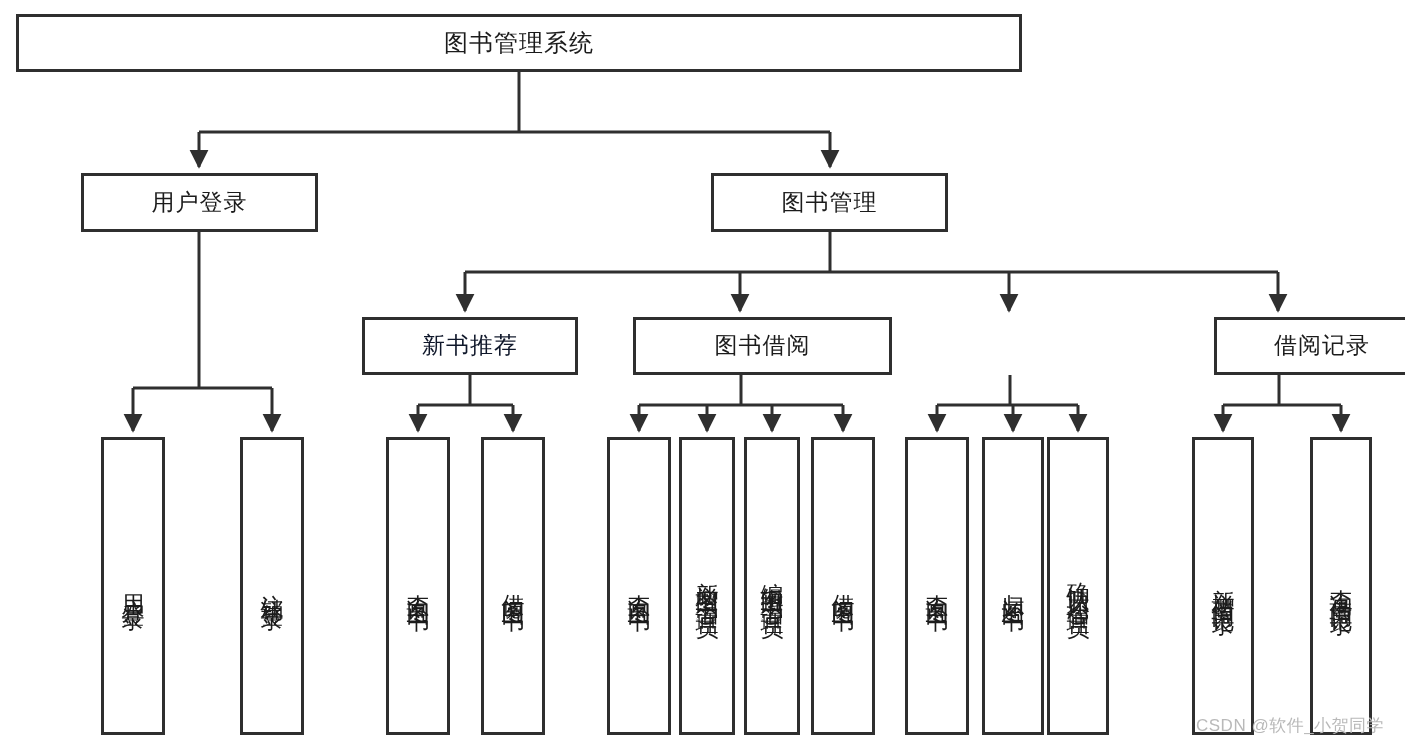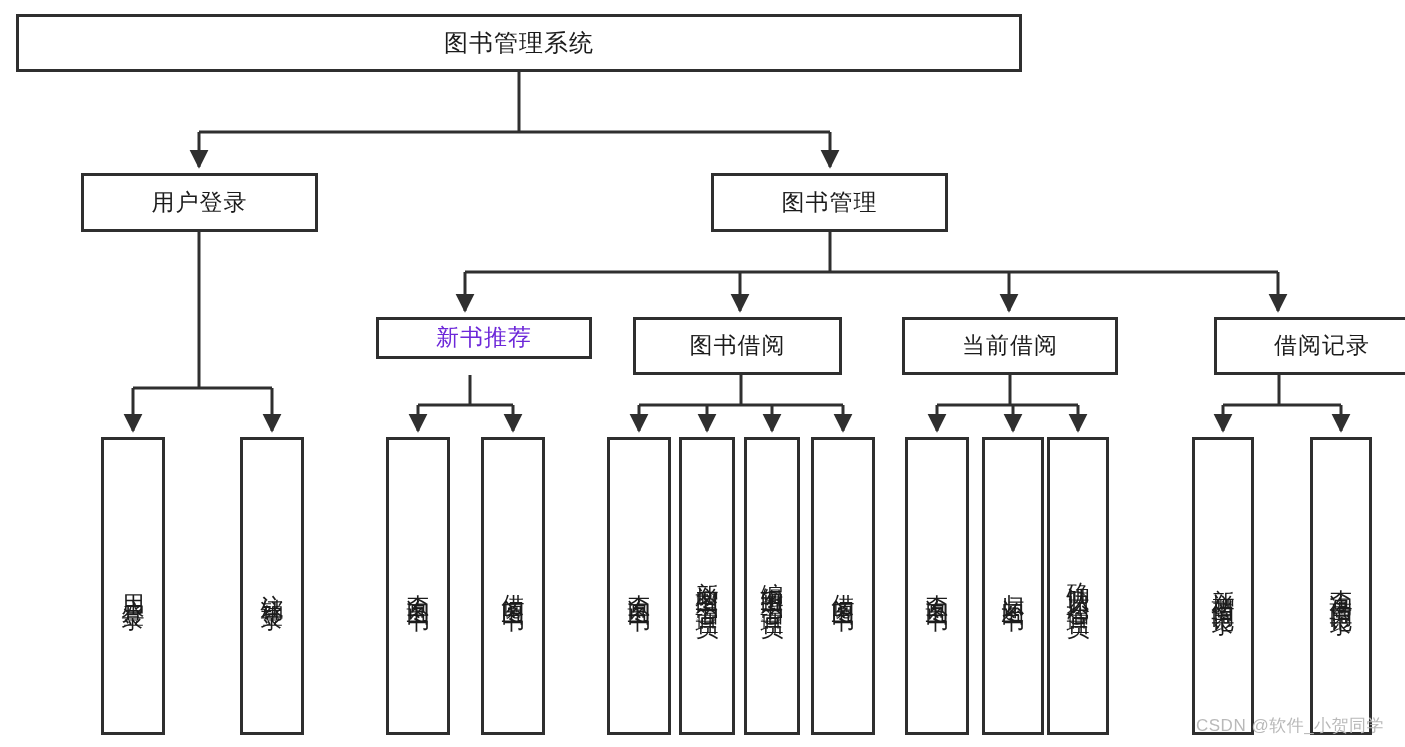--- a/index.html
+++ b/index.html
@@ -121,28 +121,25 @@
     <span>图书管理系统</span>
   </div>
 
   <div class="node horiz" style="left: 81px; top: 173px; width: 237px; height: 59px; border-color: rgb(47, 47, 47); background: rgb(255, 255, 255); color: rgb(27, 27, 27);">
     <span>用户登录</span>
   </div>
   <div class="node horiz" style="left: 711px; top: 173px; width: 237px; height: 59px; border-color: rgb(47, 47, 47); background: rgb(255, 255, 255); color: rgb(27, 27, 27); align-items: center;">
     <span>图书管理</span>
   </div>
 
-  <div class="node horiz" style="left: 376px; top: 317px; width: 216px; height: 42px; border-color: rgb(47, 47, 47); background: rgb(255, 255, 255); color: #6d28d9;">
+  <div class="node horiz" style="left: 362px; top: 317px; width: 216px; height: 58px; border-color: rgb(47, 47, 47); background: rgb(255, 255, 255); color: #0f172a;">
     <span>新书推荐</span>
   </div>
-  <div class="node horiz" style="left: 633px; top: 317px; width: 209px; height: 58px; border-color: rgb(47, 47, 47); background: rgb(255, 255, 255); color: rgb(27, 27, 27);">
+  <div class="node horiz" style="left: 633px; top: 317px; width: 259px; height: 58px; border-color: rgb(47, 47, 47); background: rgb(255, 255, 255); color: rgb(27, 27, 27);">
     <span>图书借阅</span>
-  </div>
-  <div class="node horiz" style="left: 902px; top: 317px; width: 216px; height: 58px; border-color: rgb(47, 47, 47); background: rgb(255, 255, 255); color: rgb(27, 27, 27);">
-    <span>当前借阅</span>
   </div>
   <div class="node horiz" style="left: 1171px; top: 317px; width: 216px; height: 58px; border-color: rgb(47, 47, 47); background: rgb(255, 255, 255); color: rgb(27, 27, 27); margin-left: 43px;">
     <span>借阅记录</span>
   </div>
 
   <div class="node vert" style="left: 101px; top: 437px; width: 64px; height: 298px; border-color: rgb(47, 47, 47); background: rgb(255, 255, 255); color: rgb(27, 27, 27);">用户登录</div>
   <div class="node vert" style="left: 240px; top: 437px; width: 64px; height: 298px; border-color: rgb(47, 47, 47); background: rgb(255, 255, 255); color: rgb(27, 27, 27);">注销登录</div>
   <div class="node vert" style="left: 386px; top: 437px; width: 64px; height: 298px; border-color: rgb(47, 47, 47); background: rgb(255, 255, 255); color: rgb(27, 27, 27);">查询图书</div>
   <div class="node vert" style="left: 481px; top: 437px; width: 64px; height: 298px; border-color: rgb(47, 47, 47); background: rgb(255, 255, 255); color: rgb(27, 27, 27);">借阅图书</div>
   <div class="node vert" style="left: 607px; top: 437px; width: 64px; height: 298px; border-color: rgb(47, 47, 47); background: rgb(255, 255, 255); color: rgb(27, 27, 27);">查询图书</div>

